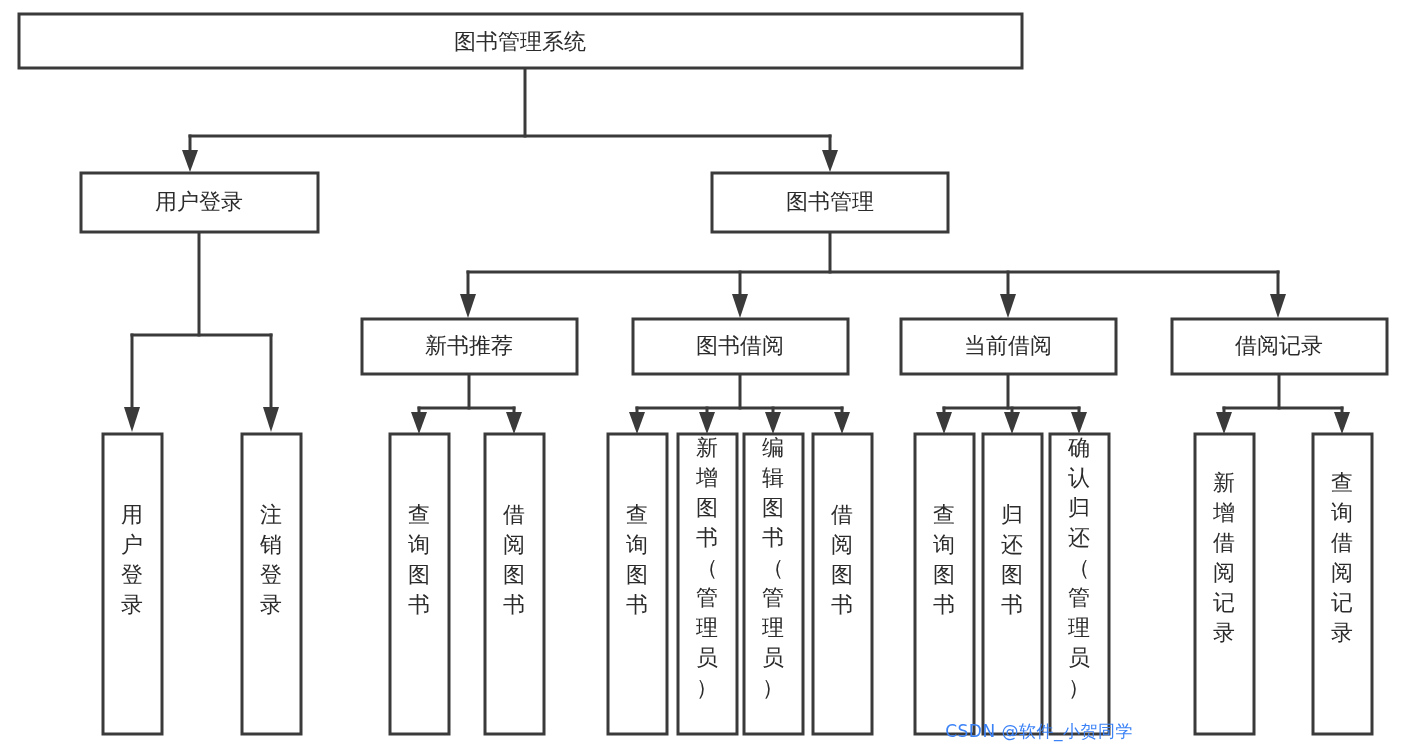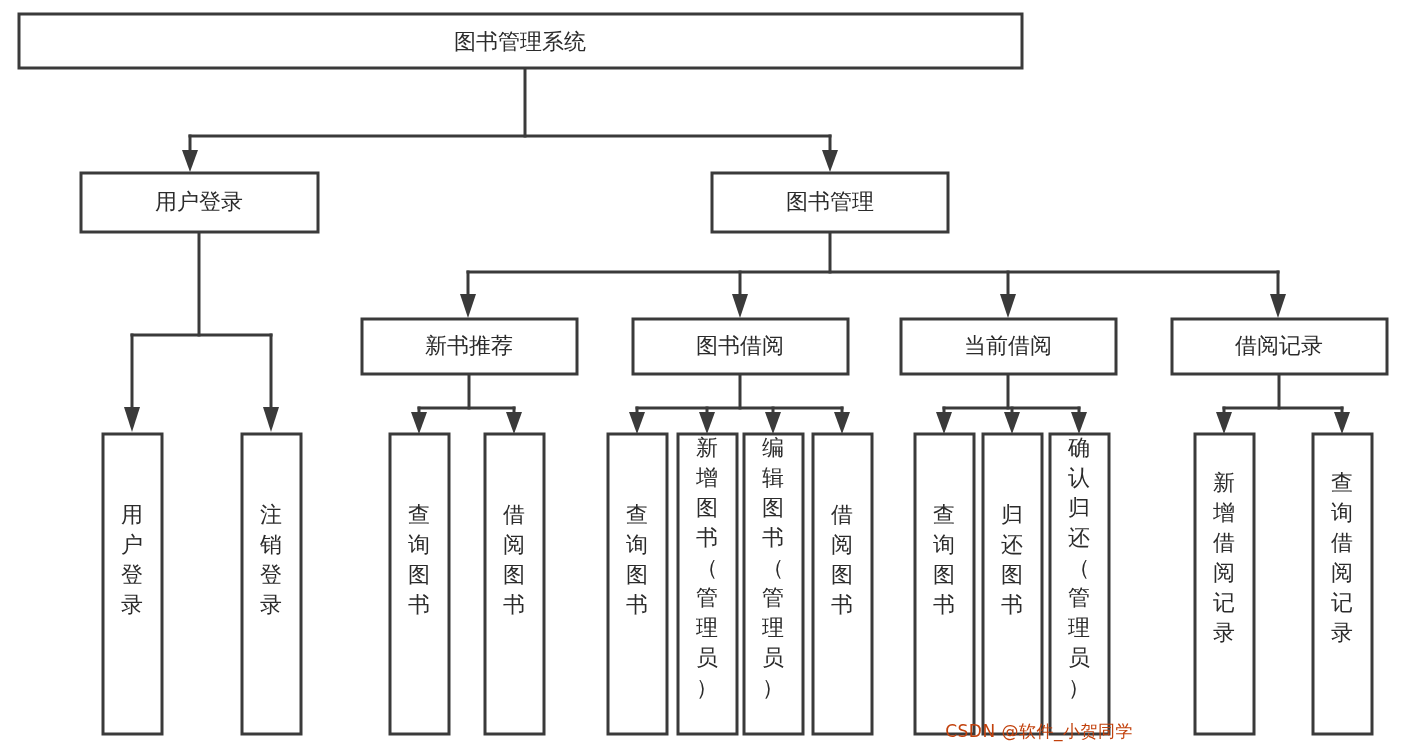--- a/index.html
+++ b/index.html
@@ -50,21 +50,21 @@
     font-size: 22px;
     fill: #2b2b2b;
     text-anchor: middle;
   }
   .watermark {
     position: absolute;
     right: 8px;
     bottom: 4px;
     font-family: "DejaVu Sans", "Liberation Sans", sans-serif;
     font-size: 17px;
-    color: #c2410c;
+    color: #3b82f6;
     letter-spacing: 0.5px;
     white-space: nowrap;
     user-select: none;
   }
 </style>
 </head>
 <body>
 
 <div id="diagram-root">
 

